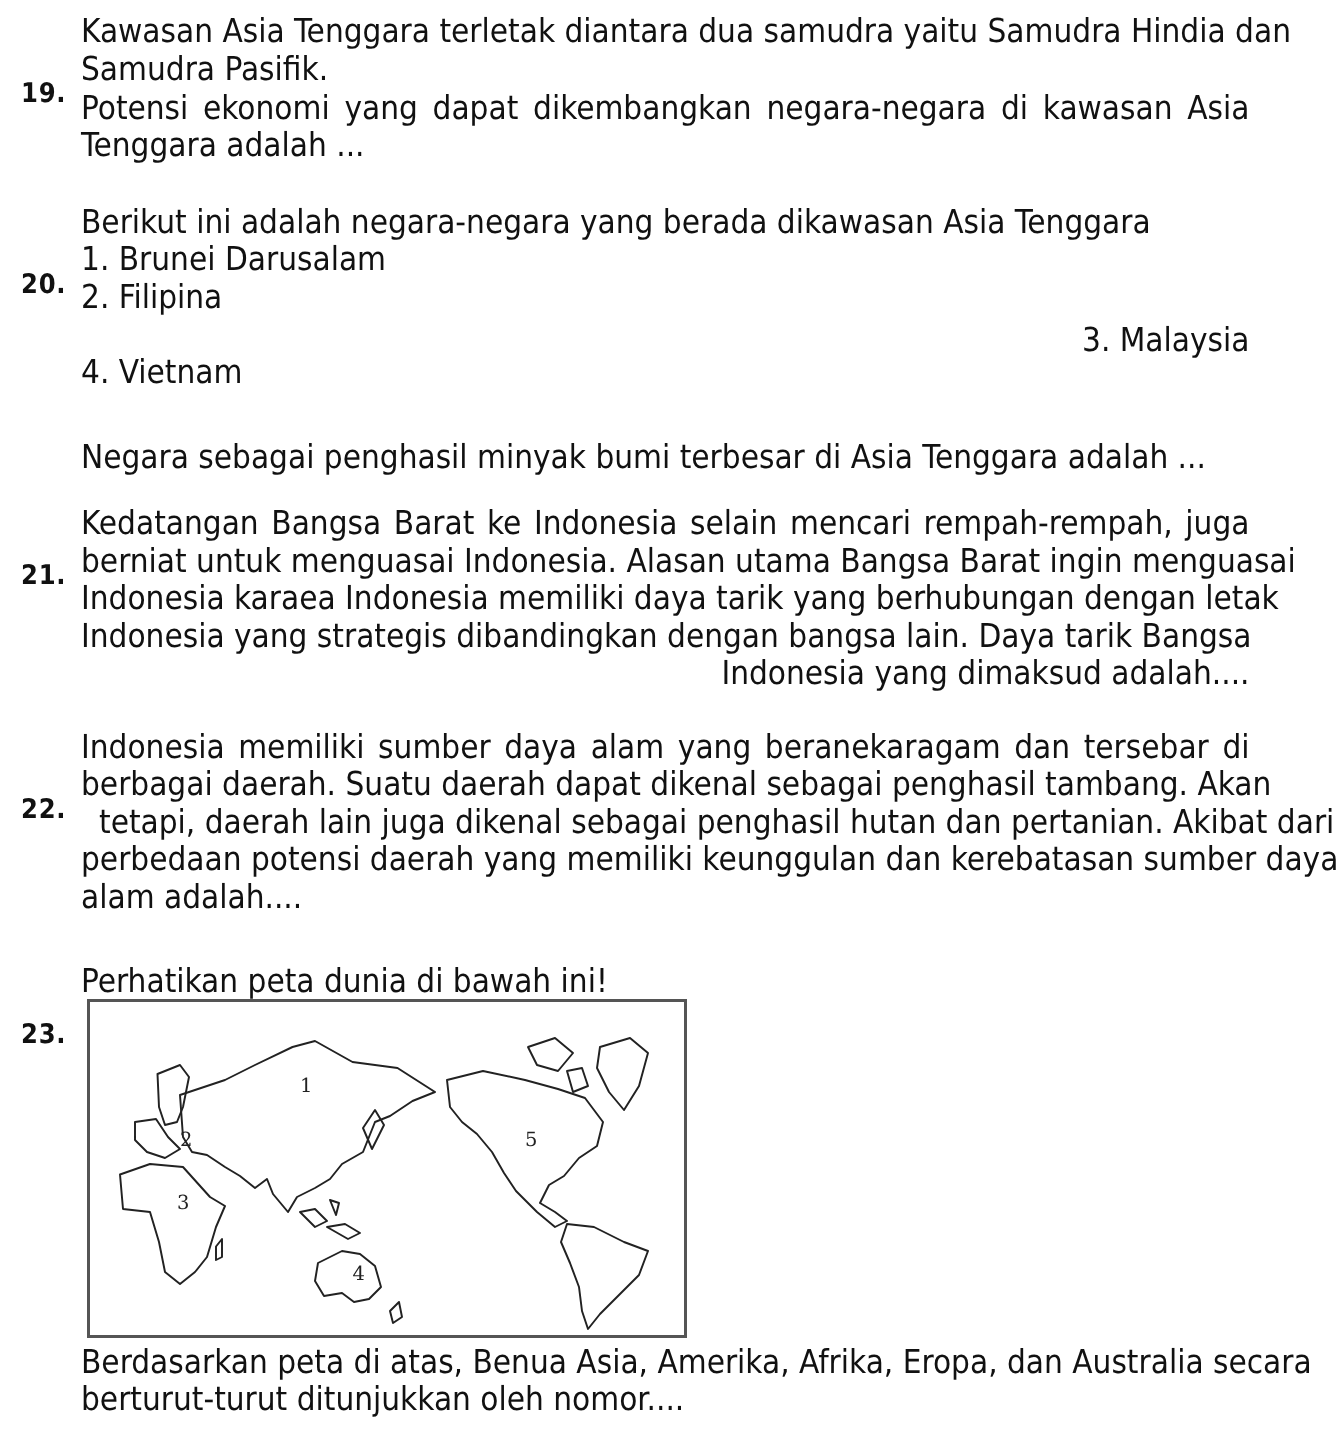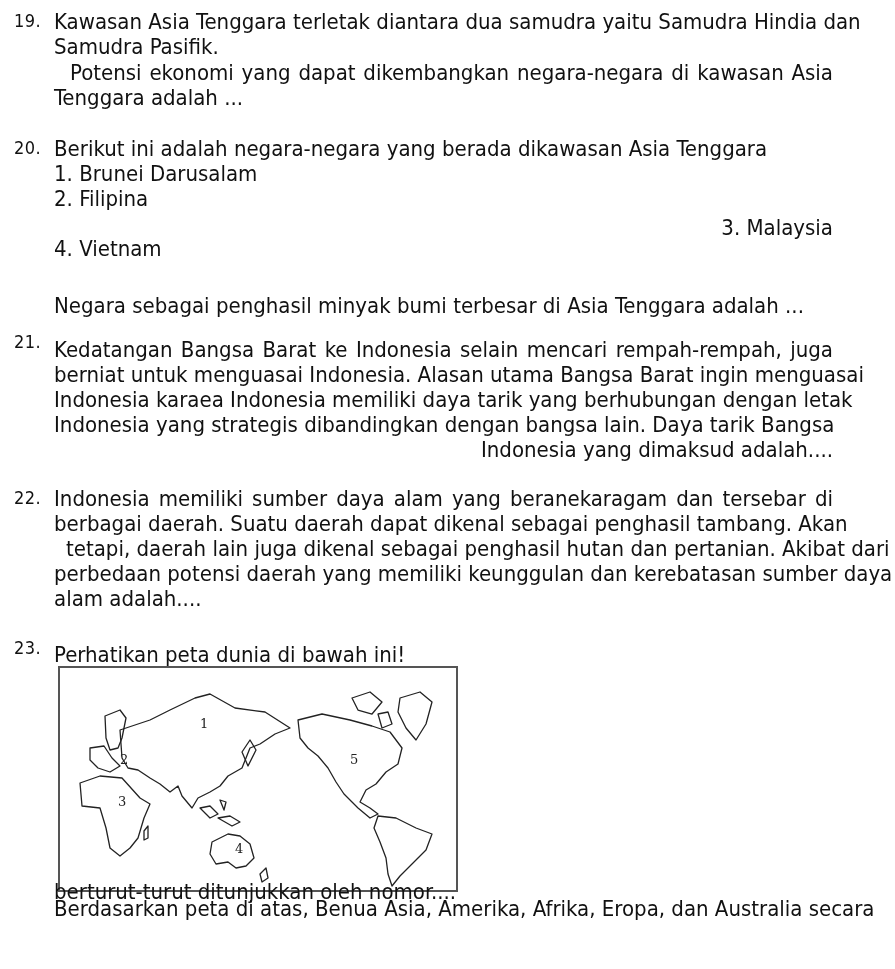--- a/index.html
+++ b/index.html
@@ -1,33 +1,33 @@
 <!DOCTYPE html>
 <html><head>
 <meta charset="utf-8">
 <style>
   html,body{margin:0;padding:0;background:#ffffff;}
   body{width:895px;height:969px;position:relative;overflow:hidden;
        font-family:"DejaVu Sans Condensed","DejaVu Sans",sans-serif;color:#111;}
   .q{position:absolute;left:0;width:895px;}
-  .num{position:absolute;left:14px;font-size:18px;font-weight:normal;letter-spacing:0.5px;}
+  .num{position:absolute;left:14px;font-size:18px;font-weight:bold;letter-spacing:0.5px;margin-top:42px;}
   .line{position:absolute;left:54px;right:62px;font-size:22px;line-height:24px;white-space:nowrap;}
   .just{text-align:justify;text-align-last:justify;}
   .map-frame{position:absolute;left:58px;top:666px;width:396px;height:222px;border:2px solid #555;background:#fff;}
   .map-frame svg{width:100%;height:100%;display:block;}
   .map-label{font-family:"DejaVu Serif",serif;font-size:13px;fill:#222;}
 </style>
 </head>
 <body>
 
 <div class="q">
   <span class="num" style="top:10px;">19.</span>
   <div class="line just" style="top:10px;">Kawasan Asia Tenggara terletak diantara dua samudra yaitu Samudra Hindia dan</div>
   <div class="line" style="top:35px;">Samudra Pasifik.</div>
-  <div class="line just" style="top:61px;margin-left:16px;">Potensi ekonomi yang dapat dikembangkan negara-negara di kawasan Asia</div>
+  <div class="line just" style="top:61px;">Potensi ekonomi yang dapat dikembangkan negara-negara di kawasan Asia</div>
   <div class="line" style="top:86px;">Tenggara adalah ...</div>
 </div>
 
 <div class="q">
   <span class="num" style="top:137px;">20.</span>
   <div class="line" style="top:137px;">Berikut ini adalah negara-negara yang berada dikawasan Asia Tenggara</div>
   <div class="line" style="top:162px;">1. Brunei Darusalam</div>
   <div class="line" style="top:187px;">2. Filipina</div>
   <div class="line" style="top:216px;text-align:right;">3. Malaysia</div>
   <div class="line" style="top:237px;">4. Vietnam</div>
@@ -91,14 +91,14 @@
         <text class="map-label" x="140" y="60">1</text>
         <text class="map-label" x="60" y="96">2</text>
         <text class="map-label" x="58" y="138">3</text>
         <text class="map-label" x="175" y="185">4</text>
         <text class="map-label" x="290" y="96">5</text>
       </g>
     </svg>
   </div>
 
   <div class="line just" style="top:897px;">Berdasarkan peta di atas, Benua Asia, Amerika, Afrika, Eropa, dan Australia secara</div>
-  <div class="line" style="top:880px;">berturut-turut ditunjukkan oleh nomor....</div>
+  <div class="line" style="top:922px;">berturut-turut ditunjukkan oleh nomor....</div>
 </div>
 
 </body></html>

